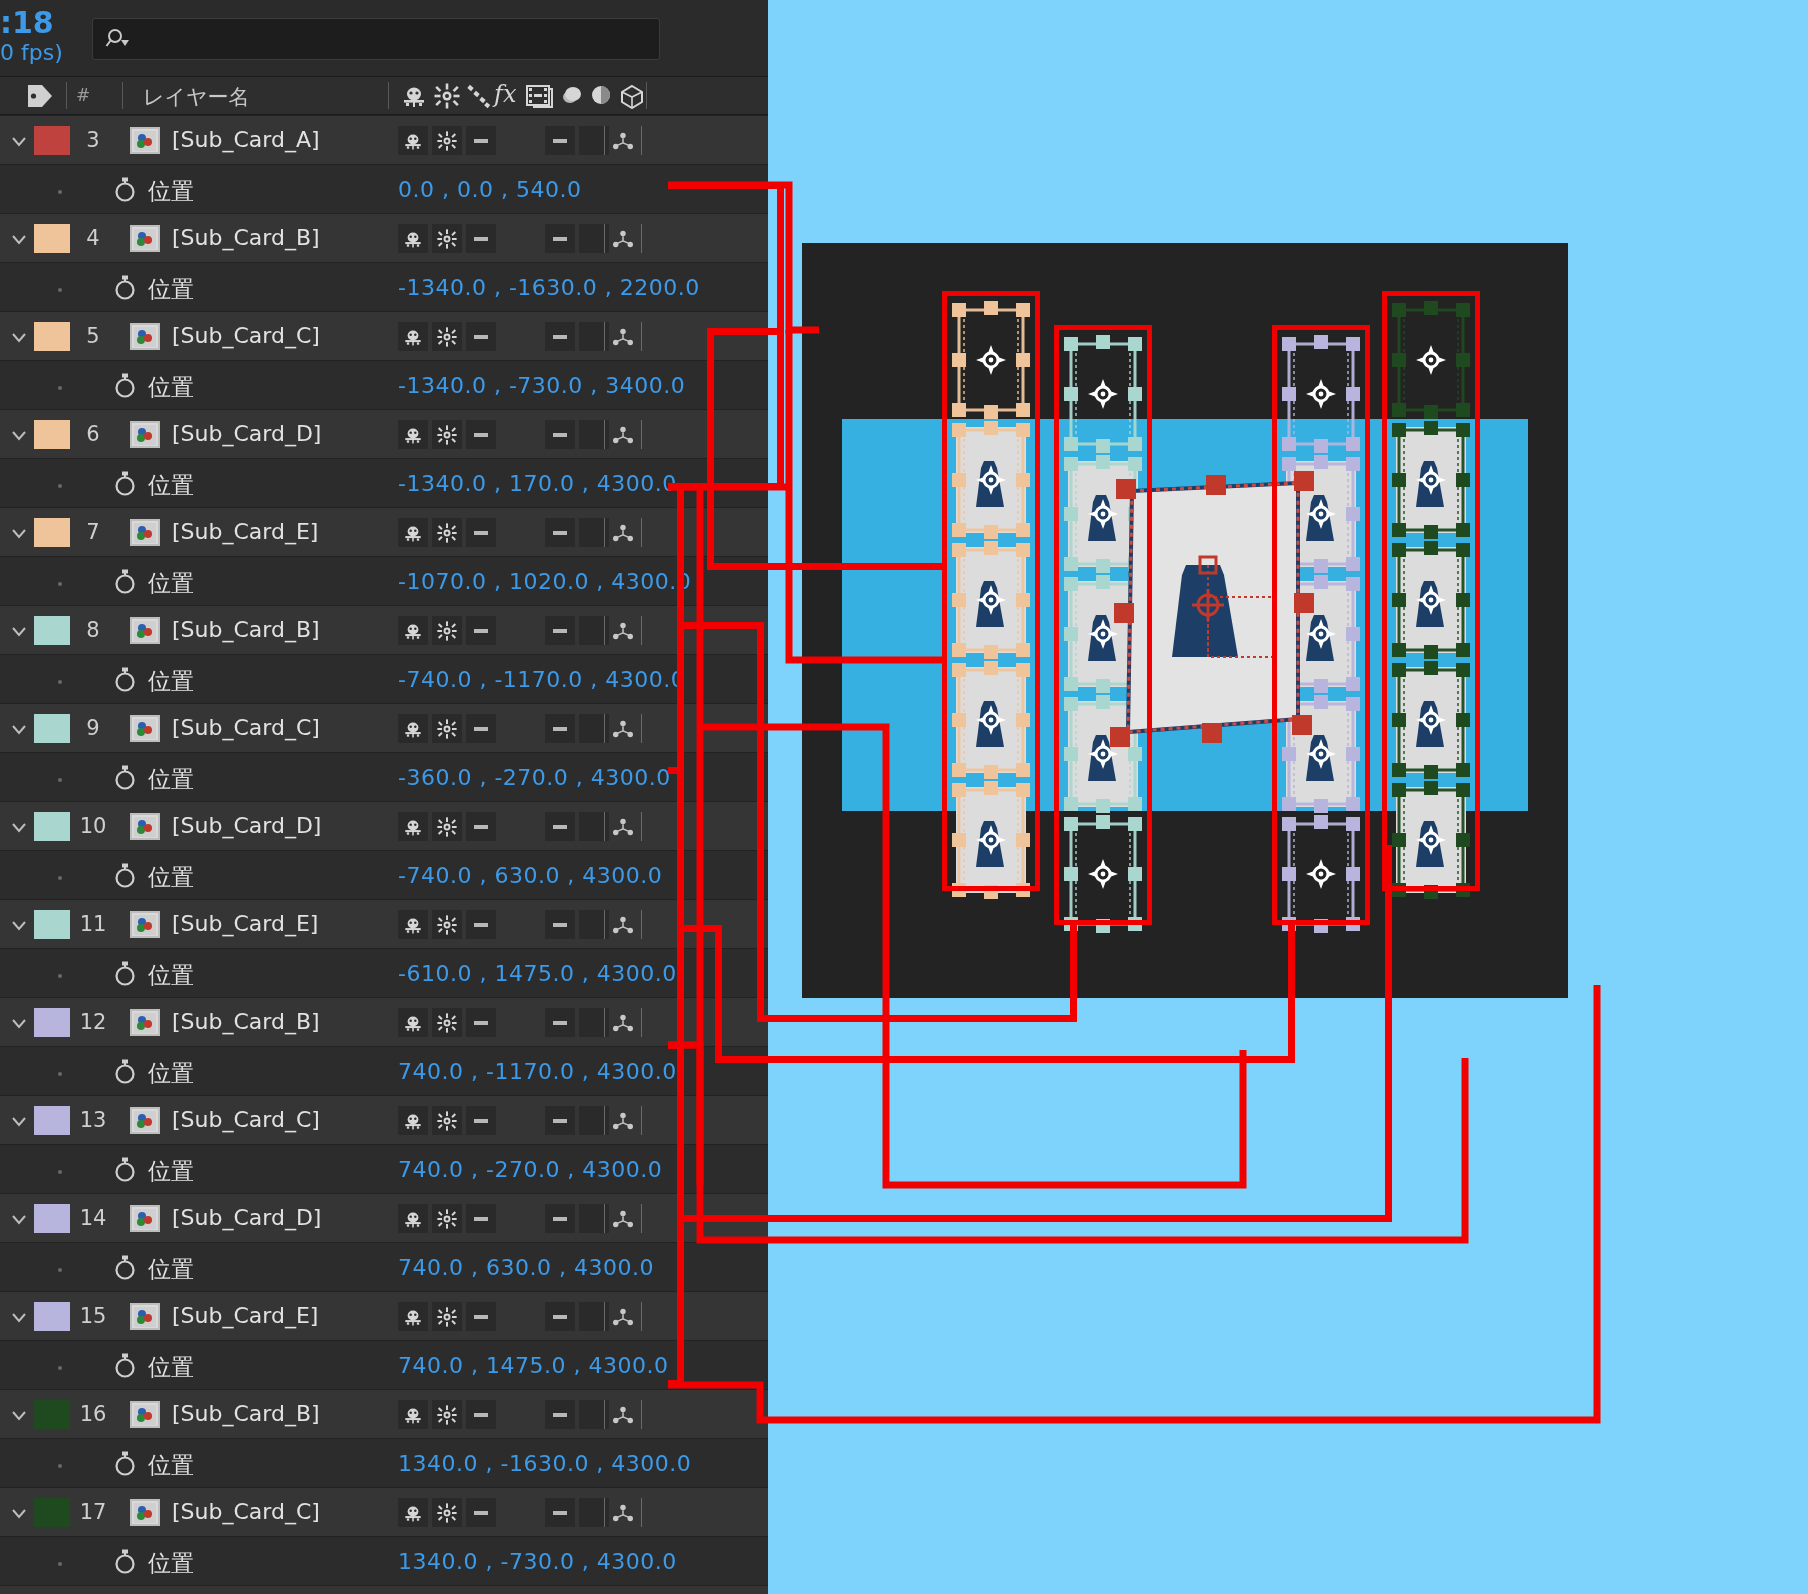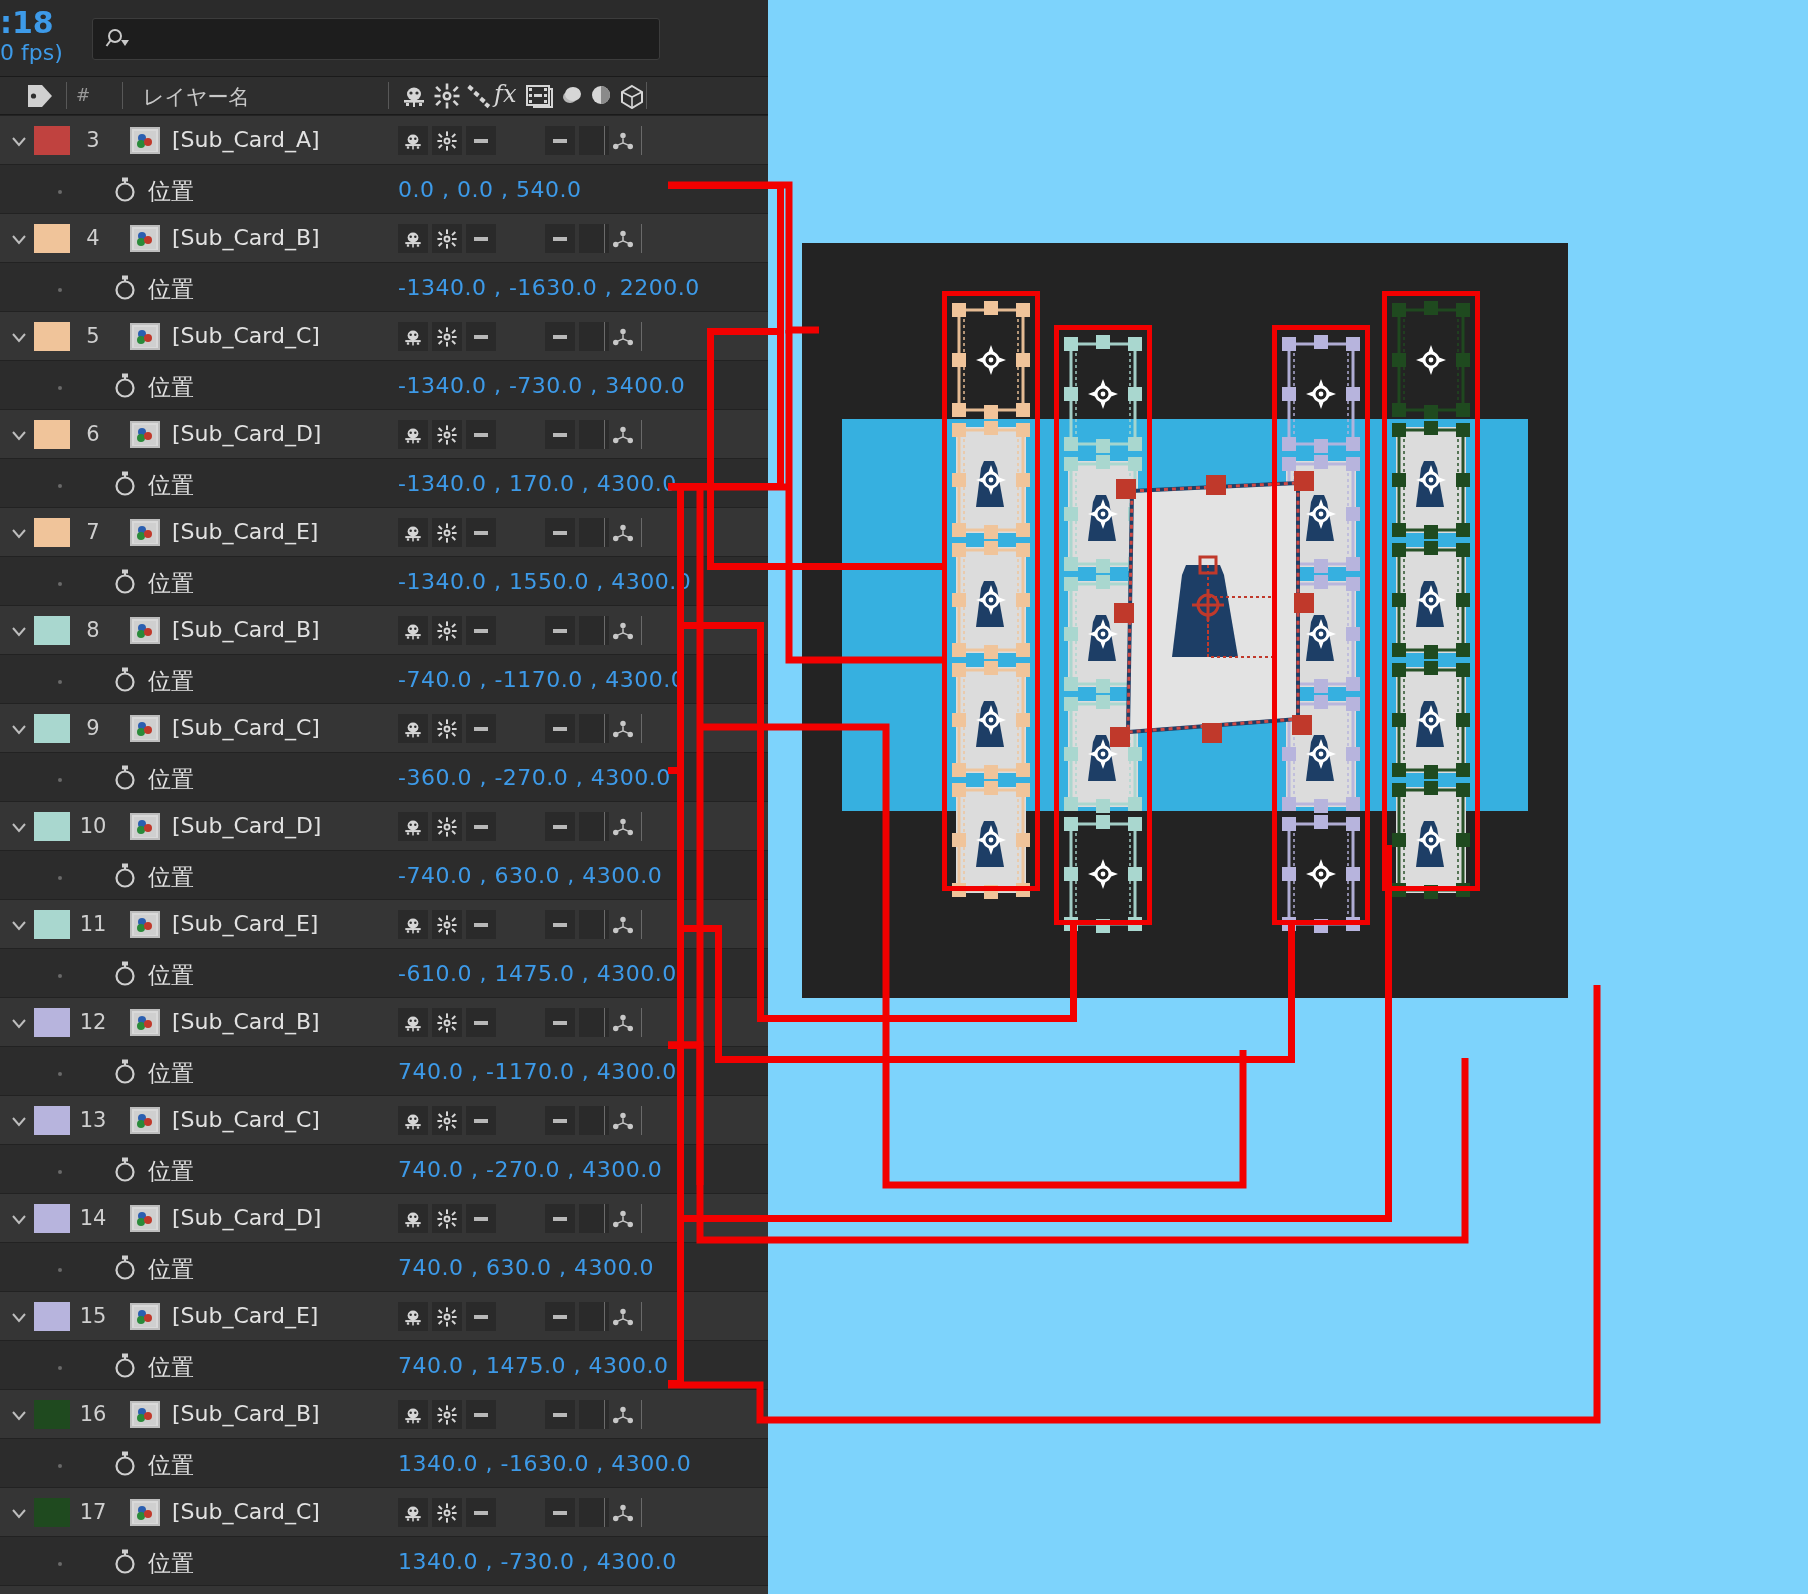--- a/index.html
+++ b/index.html
@@ -648,21 +648,21 @@
         </div>
         <div class="prop-row">
           <span class="propdot"></span>
        <span class="stopwatch">
          <svg width="26" height="27" viewBox="0 0 26 27">
            <circle cx="13" cy="16" r="8.5" fill="none" stroke="#cfcfcf" stroke-width="2.2"></circle>
            <rect x="10" y="1.5" width="6" height="4" fill="#cfcfcf"></rect>
            <path d="M13 7.5 L13 4" stroke="#cfcfcf" stroke-width="2"></path>
          </svg></span>
        <span class="propname">位置</span>
-       <span class="propval">-1340.0 , 1550.0 , 4300.0</span>
+       <span class="propval">-1070.0 , 1020.0 , 4300.0</span>
         </div>
         <div class="layer-row">
           <span class="twirl">
          <svg width="18" height="18" viewBox="0 0 18 18">
               <path d="M3 6 L9 13 L15 6" fill="none" stroke="#bdbdbd" stroke-width="2"></path>
             </svg></span>
        <span class="swatch" style="background:#a9d7cf"></span>
        <span class="rownum">8</span>
        <span class="srcicon">
          <svg width="22" height="20" viewBox="0 0 22 20">

